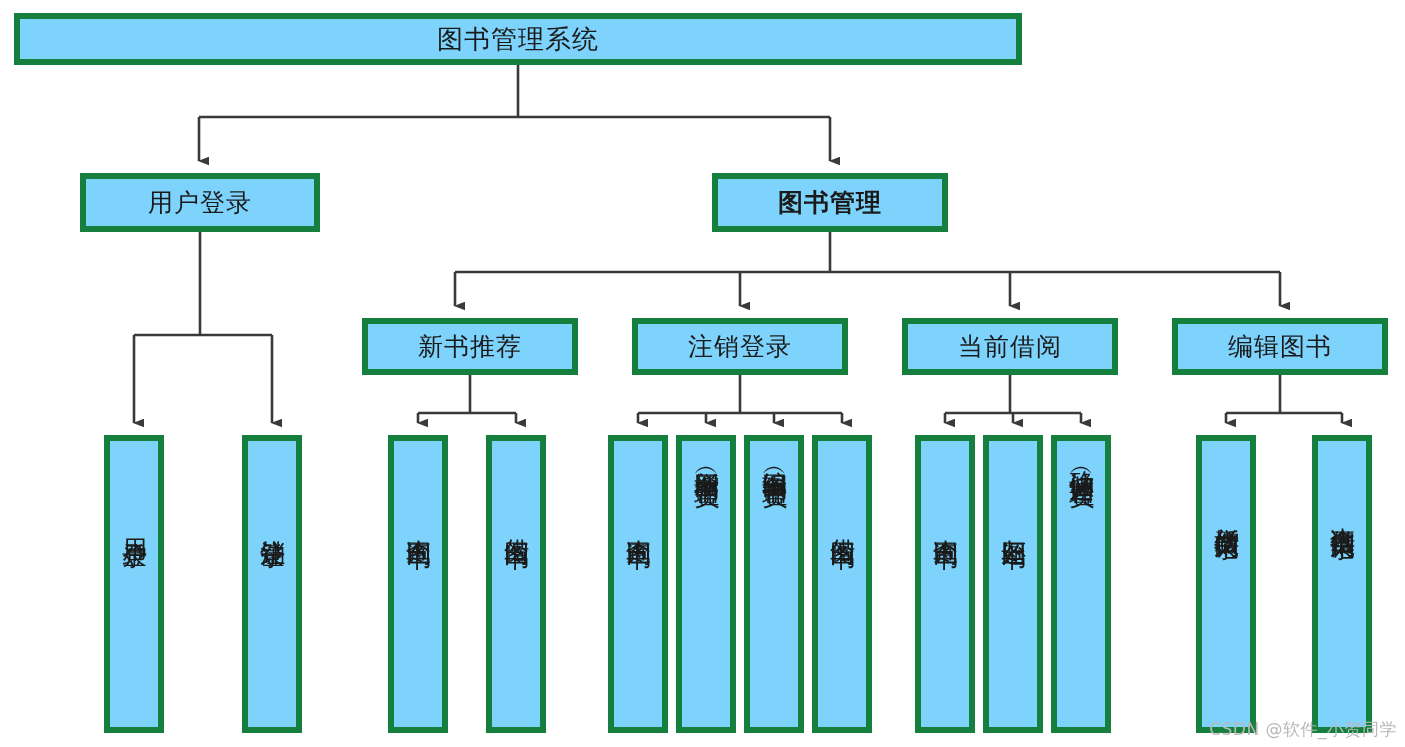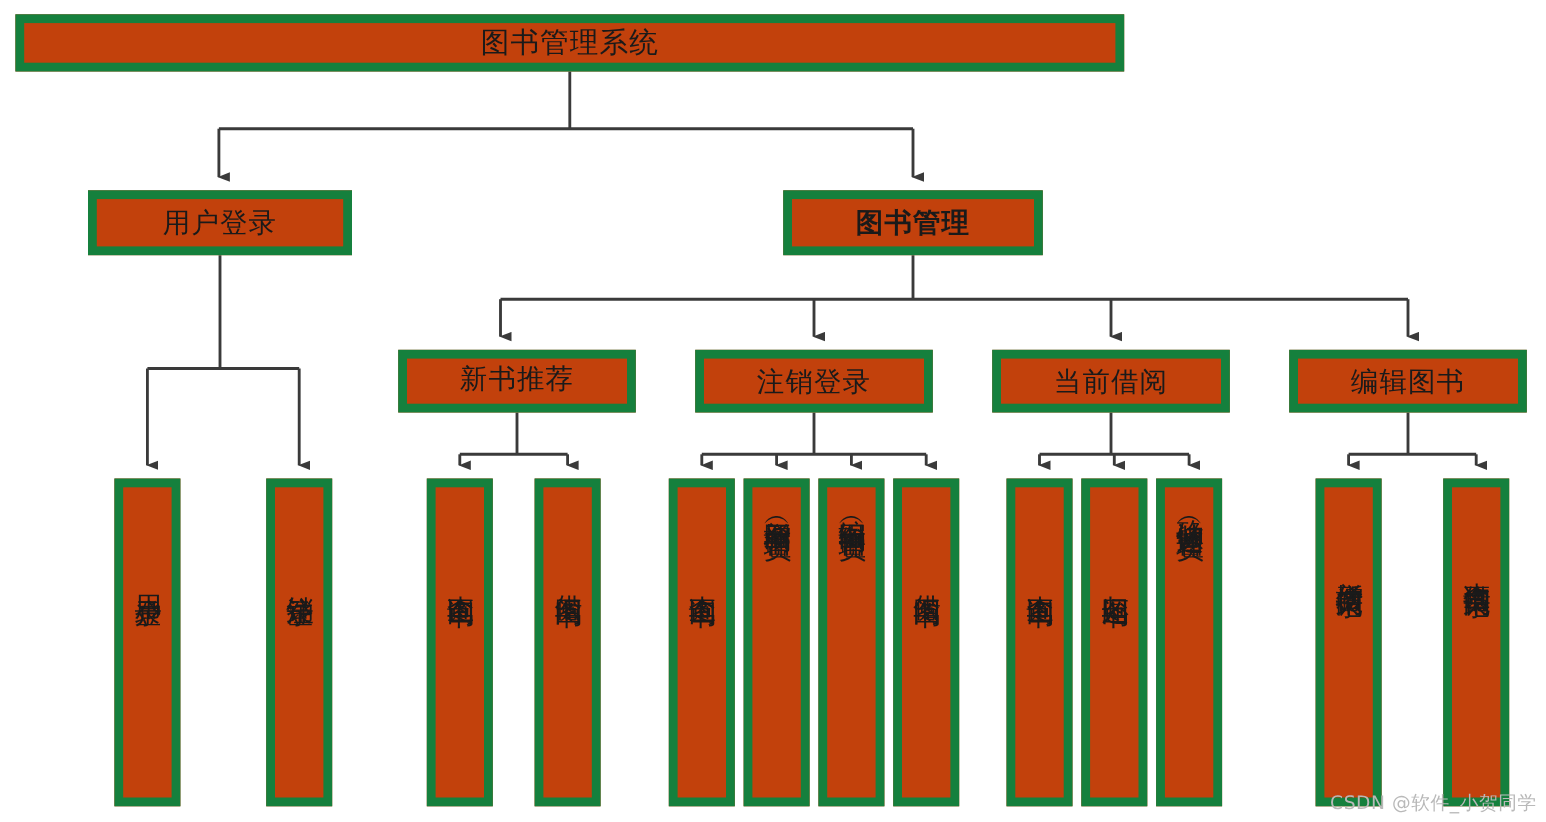--- a/index.html
+++ b/index.html
@@ -22,22 +22,22 @@
     position: absolute;
     left: 0;
     top: 0;
     width: 1405px;
     height: 747px;
     pointer-events: none;
   }
   .node {
     position: absolute;
     box-sizing: border-box;
-    border: 8px solid #15803d;
-    background: #c2410c;
+    border: 6px solid #15803d;
+    background: #7dd3fc;
     display: flex;
     align-items: center;
     justify-content: center;
     color: #1a1a1a;
   }
   .node.horiz {
     font-size: 25px;
     letter-spacing: 1px;
     line-height: 1.1;
     text-align: center;
@@ -141,21 +141,21 @@
     <span>图书管理系统</span>
   </div>
 
   <div class="node horiz" style="left: 80px; top: 173px; width: 240px; height: 59px;">
     <span>用户登录</span>
   </div>
   <div class="node horiz" style="left: 712px; top: 173px; width: 236px; height: 59px; font-weight: bold;">
     <span>图书管理</span>
   </div>
 
-  <div class="node horiz" style="left: 362px; top: 318px; width: 216px; height: 57px; font-family: Liberation Mono, monospace;">
+  <div class="node horiz" style="left: 362px; top: 318px; width: 216px; height: 57px;">
     <span>新书推荐</span>
   </div>
   <div class="node horiz" style="left: 632px; top: 318px; width: 216px; height: 57px;">
     <span>注销登录</span>
   </div>
   <div class="node horiz" style="left: 902px; top: 318px; width: 216px; height: 57px;">
     <span>当前借阅</span>
   </div>
   <div class="node horiz" style="left: 1172px; top: 318px; width: 216px; height: 57px;">
     <span>编辑图书</span>

